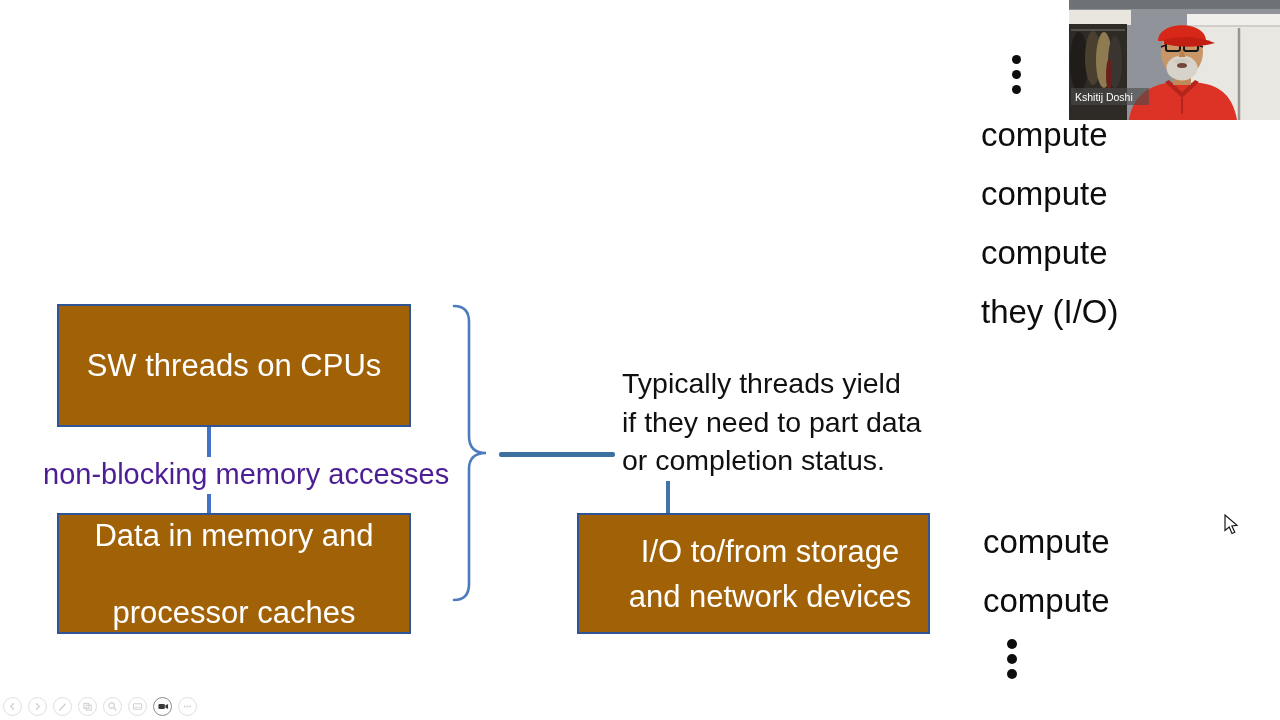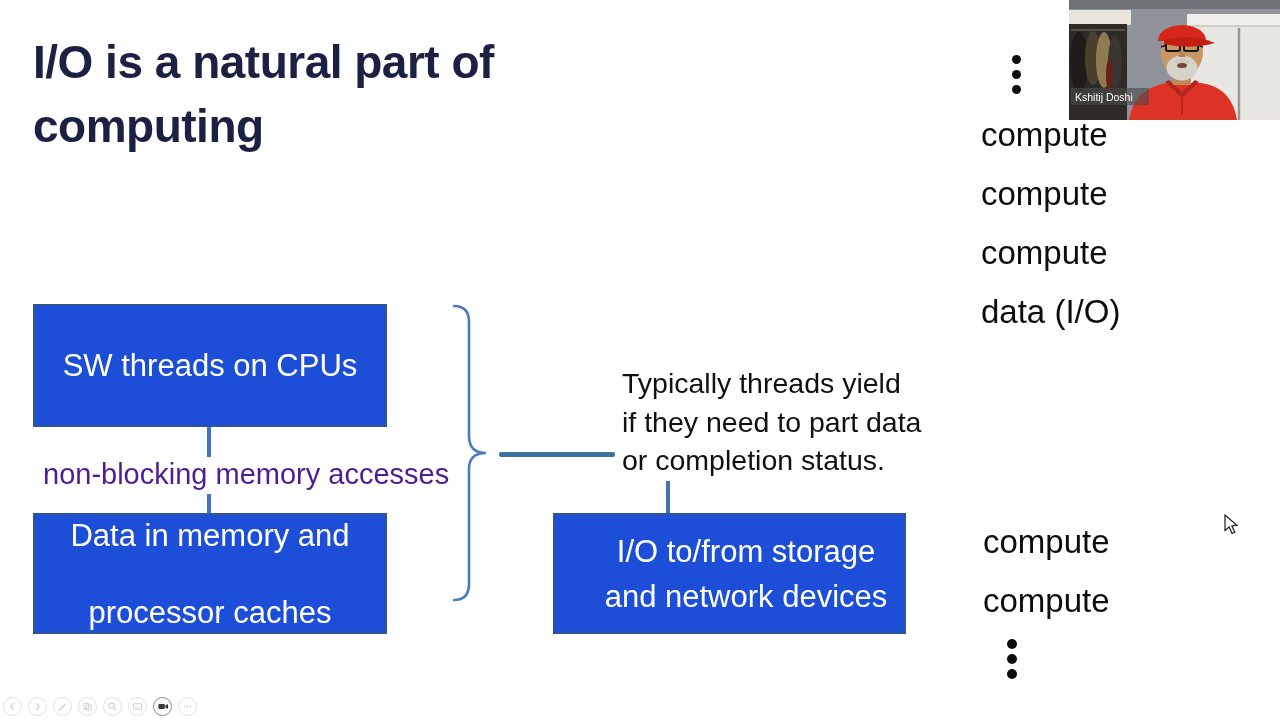--- a/index.html
+++ b/index.html
@@ -7,23 +7,23 @@
     position:relative;width:1280px;height:720px;background:#ffffff;overflow:hidden;
     font-family:"Liberation Sans",sans-serif;
   }
   
   .title{
     position:absolute;left:33px;top:30px;width:600px;
     font-size:46px;font-weight:bold;line-height:64px;color:#1b2142;letter-spacing:-0.5px;
   }
   
   .bluebox{
-    position:absolute;background:#1d4ed8;border:2px solid #2f5597;box-sizing:border-box;
+    position:absolute;background:#a16207;border:2px solid #2f5597;box-sizing:border-box;
     color:#ffffff;display:flex;flex-direction:column;align-items:center;justify-content:center;
-    font-size:31px;line-height:45px;text-align:center;
+    font-size:31px;line-height:45px;text-align:center;margin-left:24px;
   }
   #box-sw{left:33px;top:304px;width:354px;height:123px;}
   #box-mem{left:33px;top:513px;width:354px;height:121px;gap:32px;}
   #box-io{left:553px;top:513px;width:353px;height:121px;padding-left:33px;}
   
   .vline{position:absolute;background:#4472c4;}
   #conn-a{left:207px;top:427px;width:4px;height:30px;}
   #conn-b{left:207px;top:494px;width:4px;height:19px;}
   #conn-io{left:666px;top:481px;width:4px;height:32px;background:#4273ac;}
   #hline{position:absolute;left:499px;top:452px;width:116px;height:5px;background:#3a719f;border-radius:2px;}
@@ -58,24 +58,20 @@
     padding:0;cursor:pointer;
   }
   .tbtn svg{display:block;}
   .tbtn.active{border:1.5px solid #8c8c8c;}
 </style>
 </head>
 <body>
 
 <div id="screen">
 
-  <div class="title">
-    <div>I/O is a natural part of</div>
-    <div>computing</div>
-  </div>
 
   <div id="box-sw" class="bluebox">
     <span>SW threads on CPUs</span>
   </div>
 
   <div id="box-mem" class="bluebox">
     <span>Data in memory and</span>
     <span>processor caches</span>
   </div>
 
@@ -102,21 +98,21 @@
   </div>
 
   <div class="vdots" id="dots-top">
     <i></i>
       <i></i>
       <i></i>
   </div>
   <div class="rail-item" style="top:116px">compute</div>
   <div class="rail-item" style="top:175px">compute</div>
   <div class="rail-item" style="top:234px">compute</div>
-  <div class="rail-item" style="top:293px">data (I/O)</div>
+  <div class="rail-item" style="top:293px">they (I/O)</div>
 
   <div class="rail-item b" style="top:523px">compute</div>
   <div class="rail-item b" style="top:582px">compute</div>
   <div class="vdots" id="dots-bottom">
     <i></i>
       <i></i>
       <i></i>
   </div>
 
   <div id="webcam">

